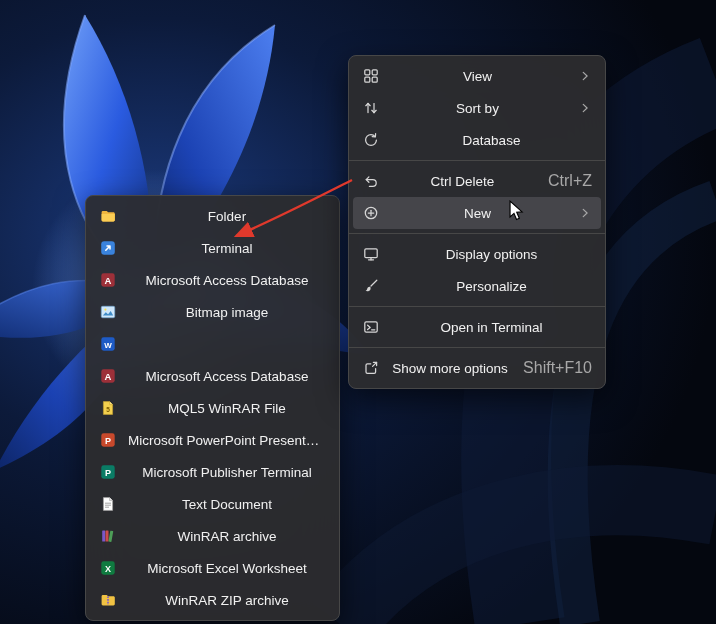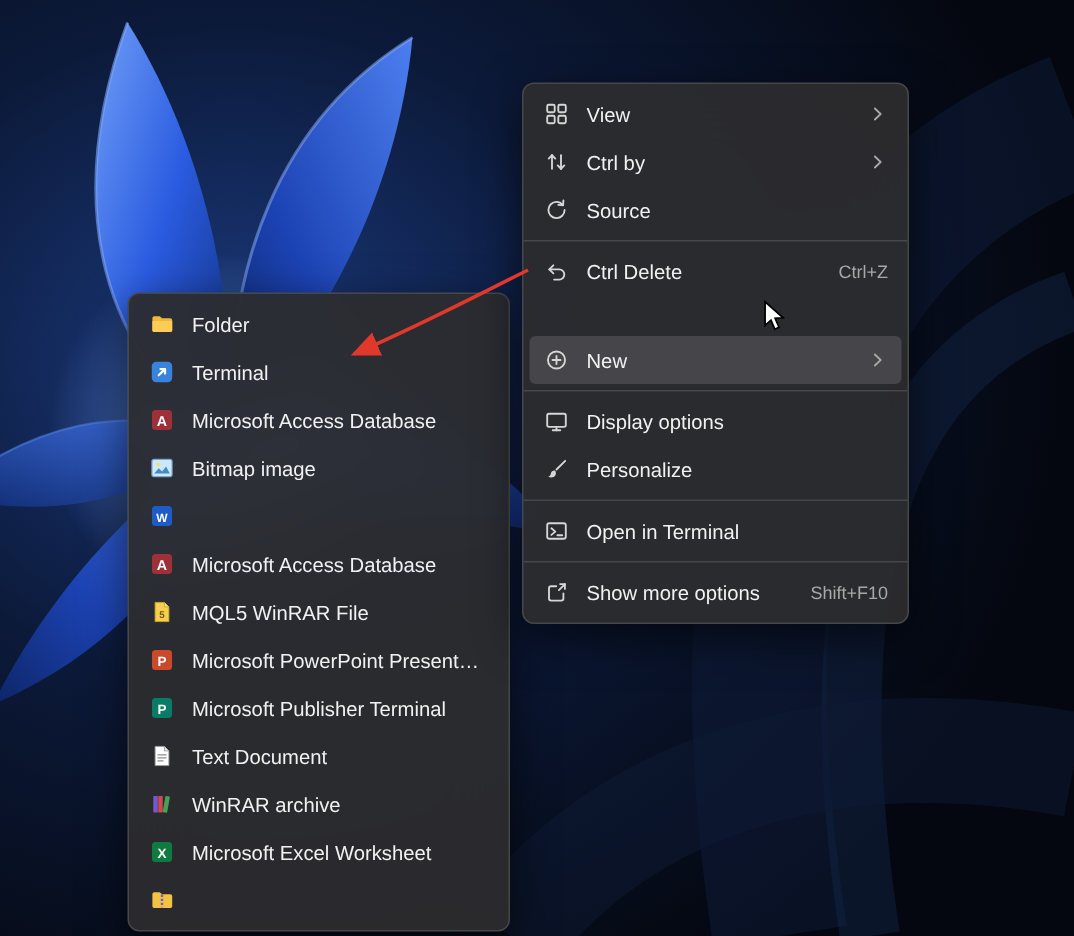--- a/index.html
+++ b/index.html
@@ -11,33 +11,34 @@
   #wallpaper{position:absolute;left:0;top:0;}
   .menu{
     position:absolute;
     background:var(--menu-background, rgba(44,44,46,0.95));
     border:1px solid var(--menu-border,#4a4a4a);
     border-radius:8px;
     padding:4px 0;
     box-shadow:0 10px 30px rgba(0,0,0,.6);
     backdrop-filter:blur(24px) saturate(1.3);
     box-sizing:border-box;
+    text-align:center;
   }
   #main-menu{left:348px;top:55px;width:258px;}
   #new-submenu{left:85px;top:195px;width:255px;}
   .menu-item{
     display:flex;align-items:center;height:32px;margin:0 4px;padding:0 9px;
     border-radius:4px;color:var(--text-primary,#f1f1f1);font-size:13.5px;
     cursor:default;white-space:nowrap;
   }
-  .menu-item.hl{background:var(--highlight,#45454a);margin-top:27px;}
+  .menu-item.hl{background:var(--highlight,#45454a);}
   .mi-icon{width:18px;height:16px;flex:0 0 18px;display:flex;align-items:center;justify-content:center;margin-right:11px;color:#d6d6d6;}
   .mi-icon svg{display:block;}
   .mi-label{flex:1;overflow:hidden;text-overflow:ellipsis;}
-  .mi-hint{margin-left:14px;font-size:12px;color:var(--text-secondary,#a8a8a8);}
+  .mi-hint{margin-left:14px;font-size:16px;color:var(--text-secondary,#a8a8a8);}
   .mi-chev{margin-left:14px;display:flex;color:#a8a8a8;}
   .menu-sep{height:1px;background:var(--menu-border,#474747);margin:4px 0;}
   #annotation-arrow,#mouse-cursor{position:absolute;pointer-events:none;}
   #annotation-arrow{left:0;top:0;}
   #mouse-cursor{left:507px;top:200px;}
 </style>
 </head>
 <body>
 
 <div id="stage">
@@ -198,20 +199,21 @@
         </span>
         <span class="mi-label">Microsoft Excel Worksheet</span>
       </div>
       <div class="menu-item">
         <span class="mi-icon">
           <svg width="16" height="16" viewBox="0 0 16 16">
             <path d="M1.6 4.2c0-.7.6-1.3 1.3-1.3h3.2c.4 0 .7.1 1 .4l.9.9h5.5c.7 0 1.3.6 1.3 1.3v6.6c0 .7-.6 1.3-1.3 1.3H2.9c-.7 0-1.3-.6-1.3-1.3z" fill="#f1c243"></path>
             <path d="M8 4.4v8.4" stroke="#7a58cf" stroke-width="1.6" stroke-dasharray="1.6 1.1"></path>
           </svg>
         </span>
+        <span class="mi-label">WinRAR ZIP archive</span>
       </div>
     </div>
 
   <div id="main-menu" class="menu">
       <div class="menu-item">
         <span class="mi-icon">
           <svg width="16" height="16" viewBox="0 0 16 16" fill="none" stroke="currentColor" stroke-width="1.25" stroke-linecap="round" stroke-linejoin="round">
             <rect x="1.8" y="1.8" width="5" height="5" rx="1"></rect>
             <rect x="9.2" y="1.8" width="5" height="5" rx="1"></rect>
             <rect x="1.8" y="9.2" width="5" height="5" rx="1"></rect>
@@ -229,35 +231,35 @@
         <span class="mi-icon">
           <svg width="16" height="16" viewBox="0 0 16 16" fill="none" stroke="currentColor" stroke-width="1.25" stroke-linecap="round" stroke-linejoin="round">
             <path d="M5 12.5v-9"></path>
             <path d="M5 3.5 2.8 5.7"></path>
             <path d="M5 3.5l2.2 2.2"></path>
             <path d="M11 3.5v9"></path>
             <path d="M11 12.5l-2.2-2.2"></path>
             <path d="M11 12.5l2.2-2.2"></path>
           </svg>
         </span>
-        <span class="mi-label">Ctrl by</span>
+        <span class="mi-label">Sort by</span>
         <span class="mi-chev">
           <svg width="14" height="14" viewBox="0 0 16 16" fill="none" stroke="currentColor" stroke-width="1.4" stroke-linecap="round" stroke-linejoin="round">
             <path d="M6 3.8 10.4 8 6 12.2"></path>
           </svg>
         </span>
       </div>
       <div class="menu-item">
         <span class="mi-icon">
           <svg width="16" height="16" viewBox="0 0 16 16" fill="none" stroke="currentColor" stroke-width="1.25" stroke-linecap="round" stroke-linejoin="round">
             <path d="M13.4 8c0 3-2.4 5.4-5.4 5.4S2.6 11 2.6 8 5 2.6 8 2.6c1.7 0 3.2.8 4.2 2"></path>
             <polyline points="12.6,1.6 12.4,4.8 9.2,4.6"></polyline>
           </svg>
         </span>
-        <span class="mi-label">Source</span>
+        <span class="mi-label">Database</span>
       </div>
       <div class="menu-sep"></div>
       <div class="menu-item">
         <span class="mi-icon">
           <svg width="16" height="16" viewBox="0 0 16 16" fill="none" stroke="currentColor" stroke-width="1.25" stroke-linecap="round" stroke-linejoin="round">
             <path d="M3.2 6.6h6.6a3.4 3.4 0 0 1 0 6.8H6.4"></path>
             <path d="M5.9 3.9 3.2 6.6l2.7 2.7"></path>
           </svg>
         </span>
         <span class="mi-label">Ctrl Delete</span>

